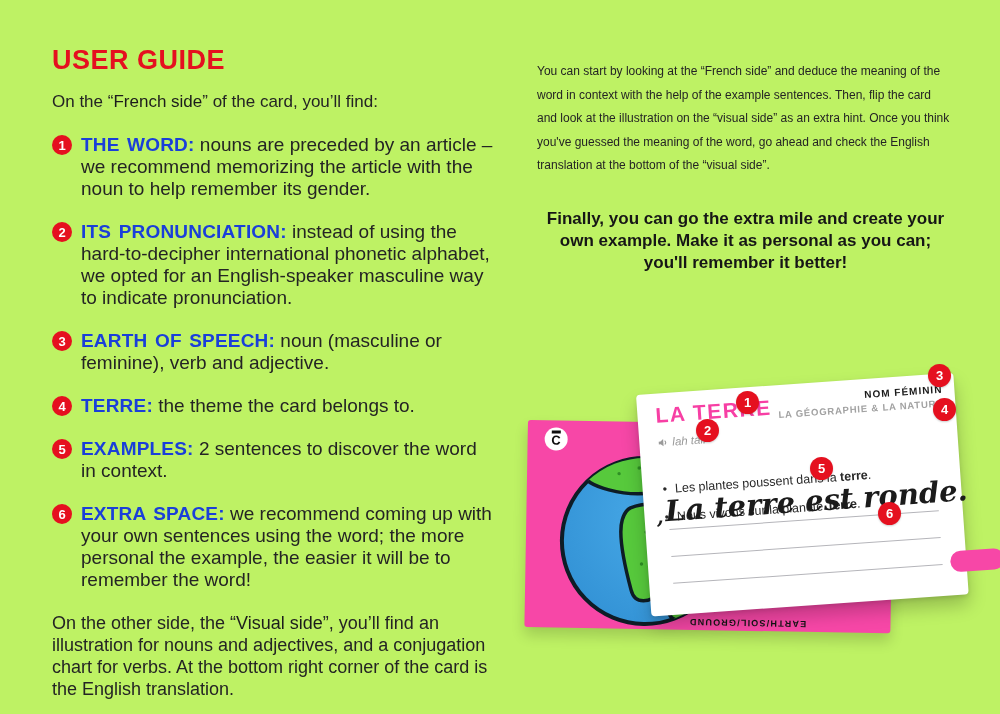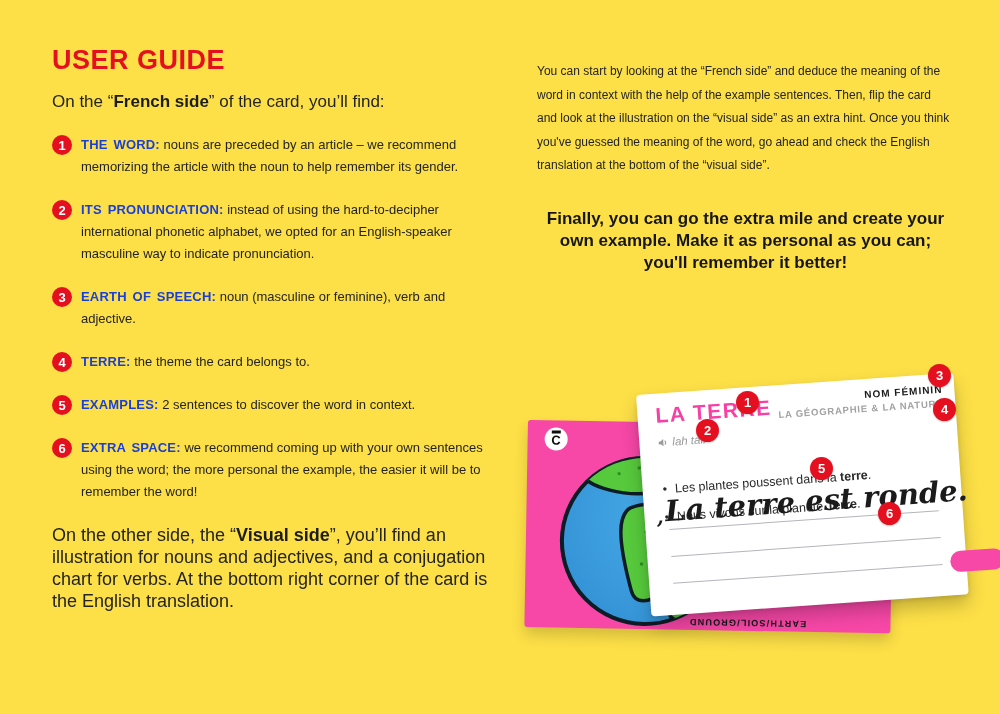--- a/index.html
+++ b/index.html
@@ -1,29 +1,29 @@
 <!DOCTYPE html>
 <html><head>
 <meta charset="utf-8">
 <style>
   html,body{margin:0;padding:0;background:#fff;}
-  .page{position:relative;width:1000px;height:714px;background:#fde047;overflow:hidden;
+  .page{position:relative;width:1000px;height:714px;background:#bef264;overflow:hidden;
         font-family:"Liberation Sans",sans-serif;color:#242424;}
 
   
   .col-left{position:absolute;left:52px;top:46px;width:442px;}
   .title{margin:0 0 17px 0;font-size:27px;line-height:28px;font-weight:700;
          letter-spacing:.5px;color:#e5101f;}
   .intro{margin:0 0 21px 0;font-size:17px;line-height:22px;}
-  .intro b,.outro b{font-weight:700;color:#1c1c1c;}
+  .intro b,.outro b{font-weight:400;color:#1c1c1c;}
   .item{display:flex;gap:9px;margin:0 0 21px 0;}
   .badge{flex:0 0 auto;width:20px;height:20px;margin-top:1px;border-radius:50%;
          background:#e5101f;color:#fff;font-size:13px;font-weight:700;
          display:flex;align-items:center;justify-content:center;}
-  .item-text{margin:0;font-size:13px;line-height:22px;}
+  .item-text{margin:0;font-size:19px;line-height:22px;}
   .hd{color:#1a3fd9;font-weight:700;letter-spacing:.2px;word-spacing:2px;}
   .outro{margin:5px 0 0 0;font-size:18px;line-height:22px;}
 
   
   .col-right{position:absolute;left:537px;top:60px;width:417px;}
   .para1{margin:0;font-size:12px;line-height:23.5px;}
   .para2{margin:30px 0 0 0;font-size:17px;line-height:22px;font-weight:700;color:#161616;text-align:center;}
 
   
   .illustration{position:absolute;left:512px;top:362px;width:488px;height:302px;}

